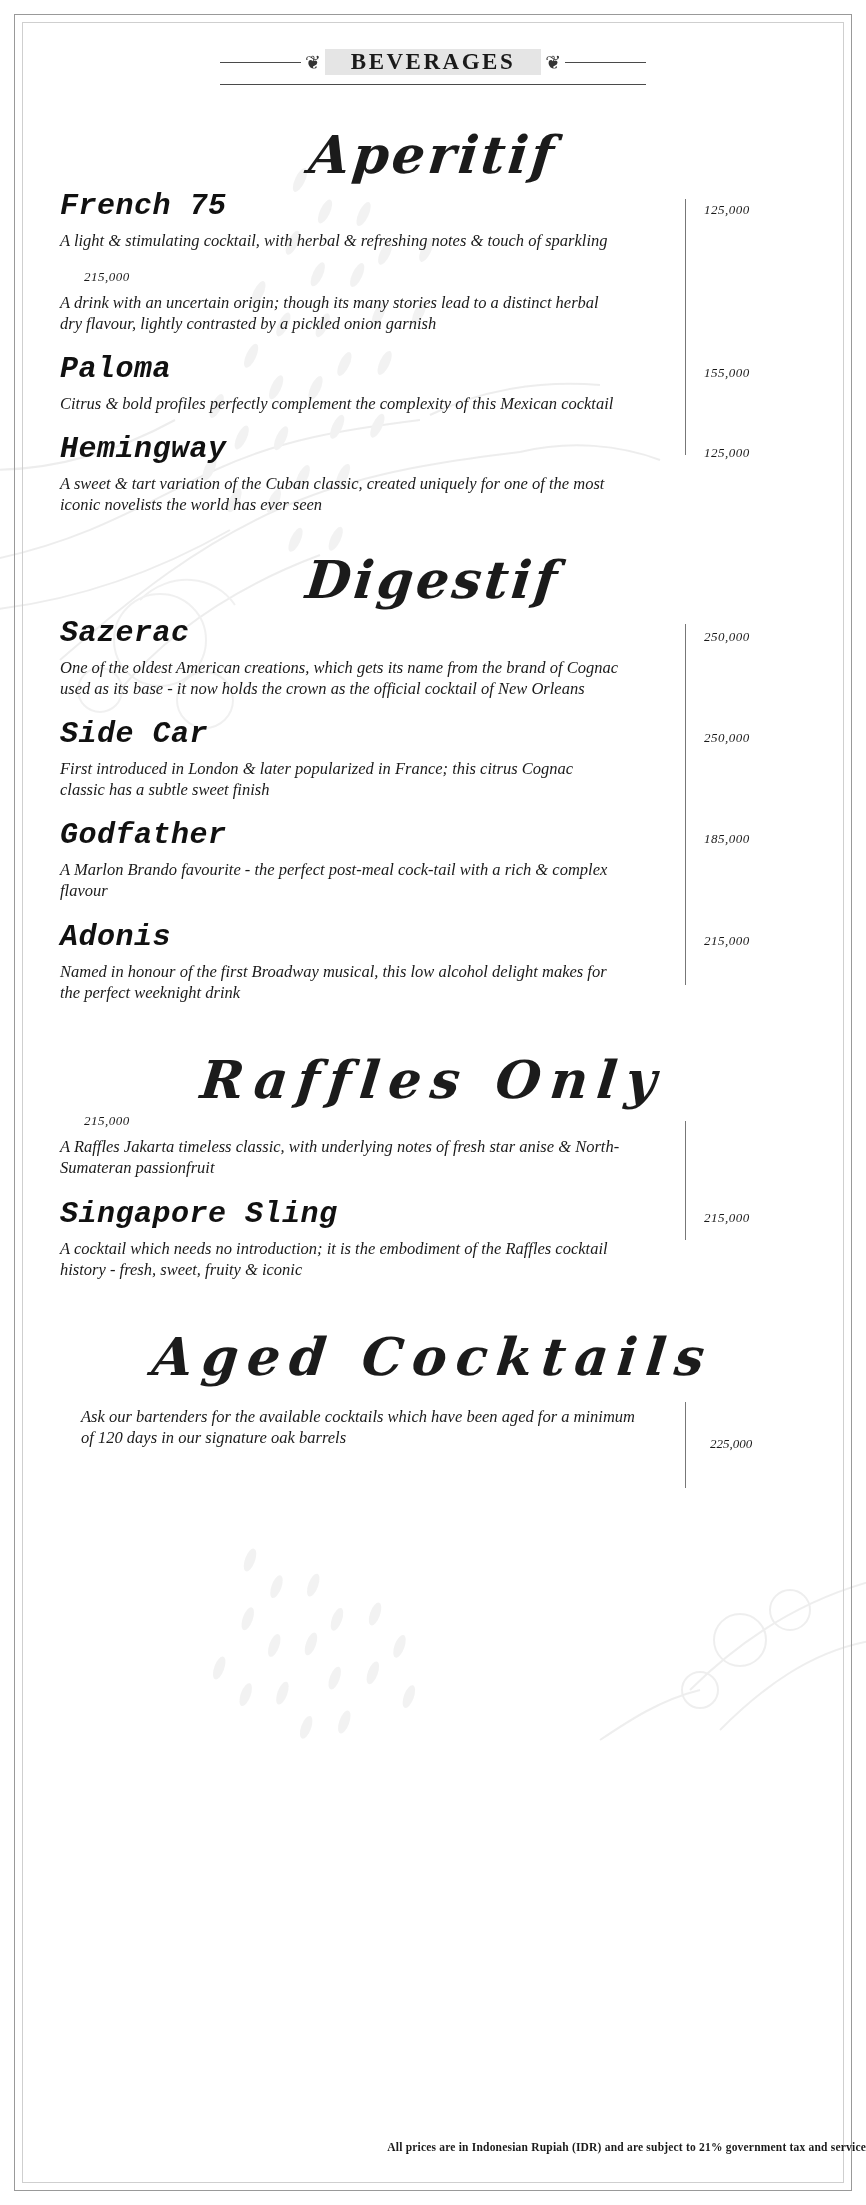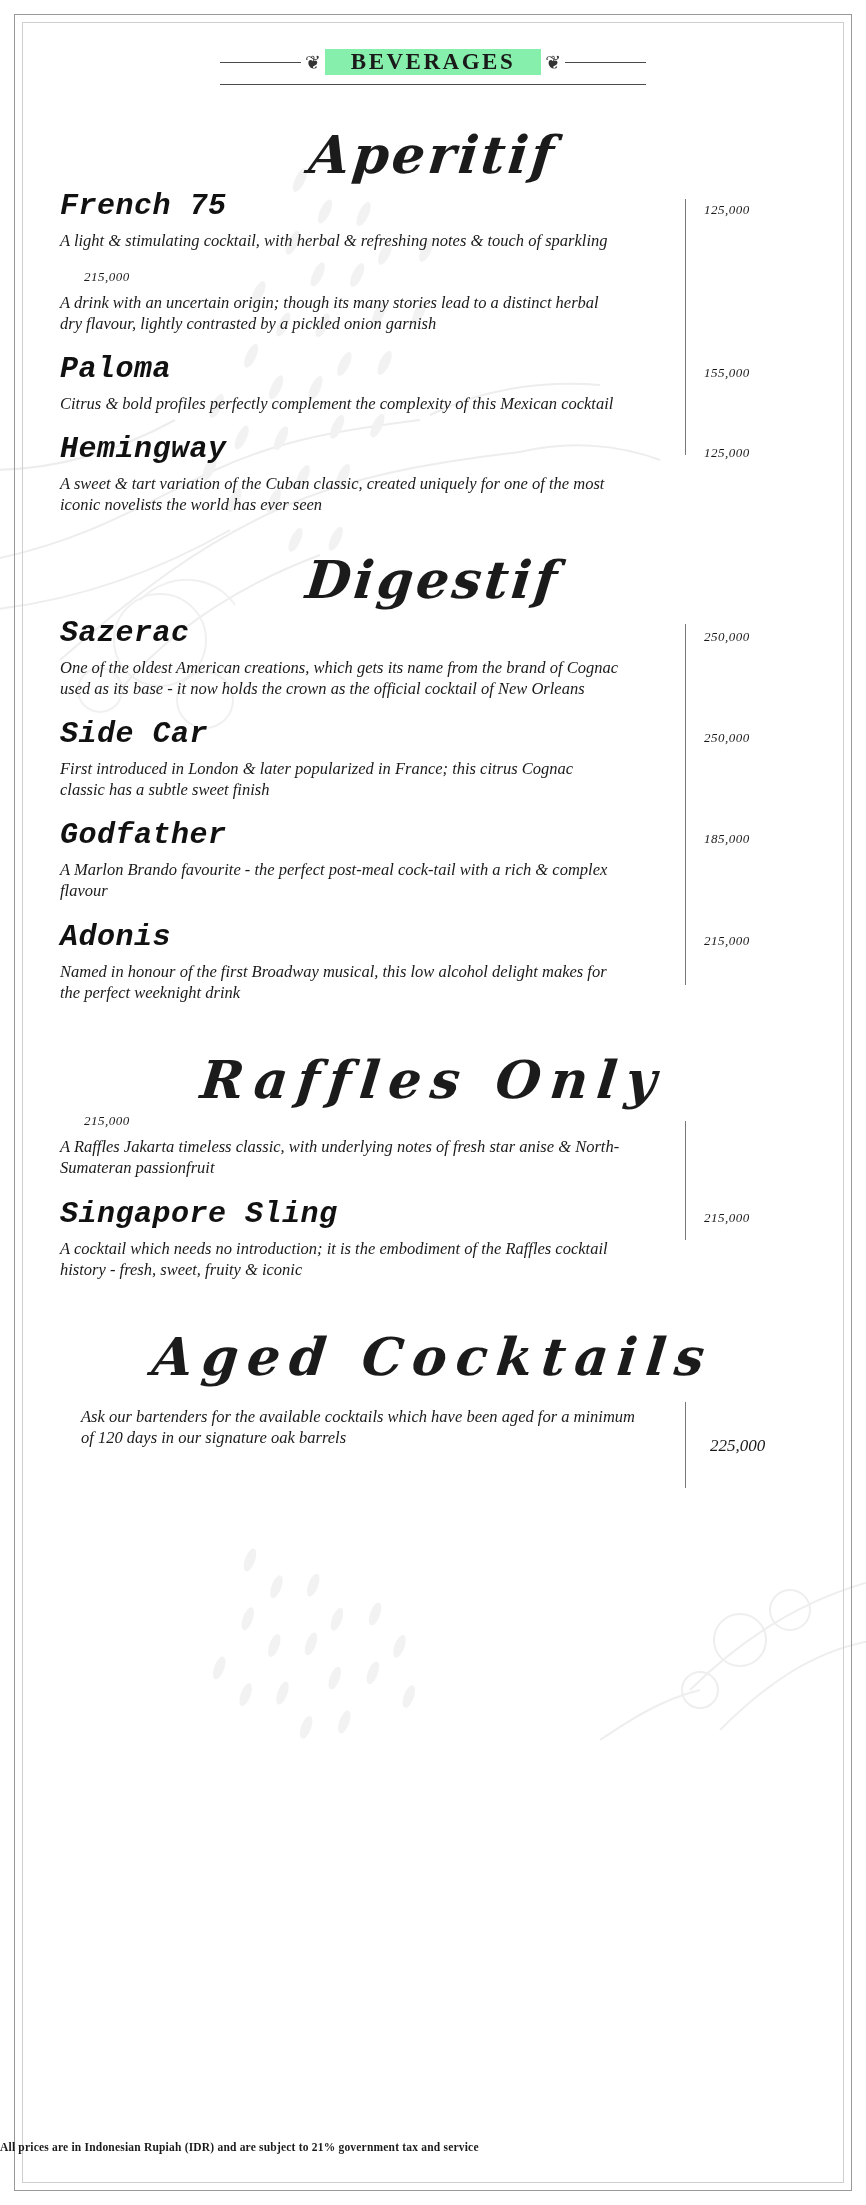--- a/index.html
+++ b/index.html
@@ -74,21 +74,21 @@
     top: 50%;
     height: 0;
     border-top: 1px solid #4a4a4a;
   }
   .header-rule.second {
     top: calc(50% + 22px);
   }
   .header-title {
     position: relative;
     z-index: 3;
-    background: #86efac;
+    background: #e5e5e5;
     padding: 0 26px;
     font-family: "Liberation Serif", serif;
     font-weight: bold;
     font-size: 23px;
     letter-spacing: 2.5px;
     color: #1a1a1a;
   }
   .flourish {
     position: relative;
     z-index: 2;
@@ -179,39 +179,39 @@
   }
   .aged-block .item-desc {
     width: 560px;
   }
   .aged-price {
     position: absolute;
     left: 650px;
     top: 30px;
     font-family: "Liberation Serif", serif;
     font-style: italic;
-    font-size: 17px;
+    font-size: 13px;
     color: #1a1a1a;
   }
   .aged-rule {
     position: absolute;
     left: 625px;
     top: -4px;
     height: 86px;
     width: 0;
     border-left: 1px solid #777;
   }
 
   
   .footer {
     position: absolute;
     left: 0;
     right: 0;
     bottom: 52px;
-    text-align: left;
+    text-align: right;
     font-family: "Liberation Serif", serif;
     font-weight: bold;
     font-size: 11.5px;
     letter-spacing: 0.2px;
     color: #1a1a1a;
   }
 </style>
 </head>
 <body>
 

